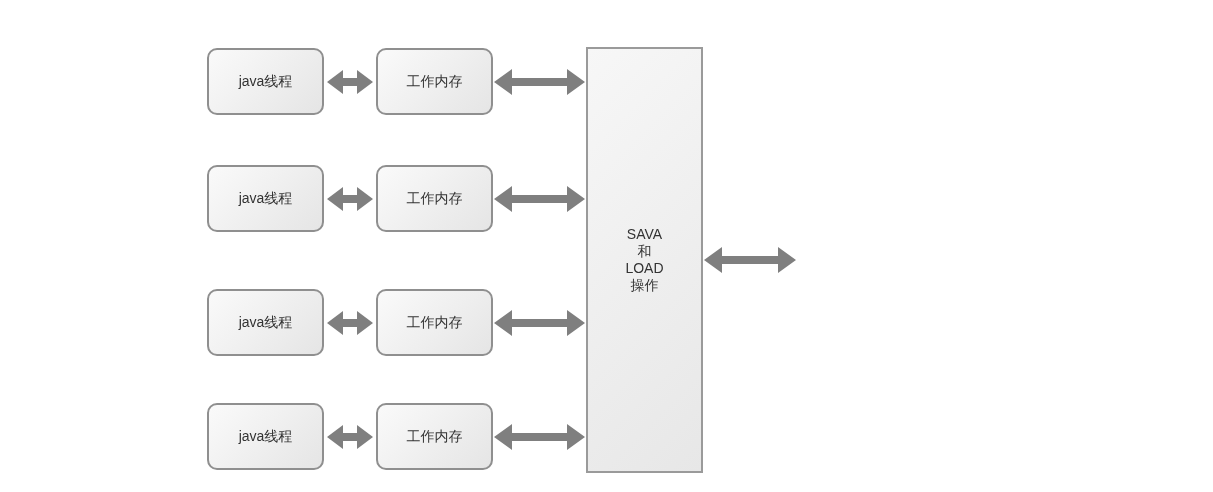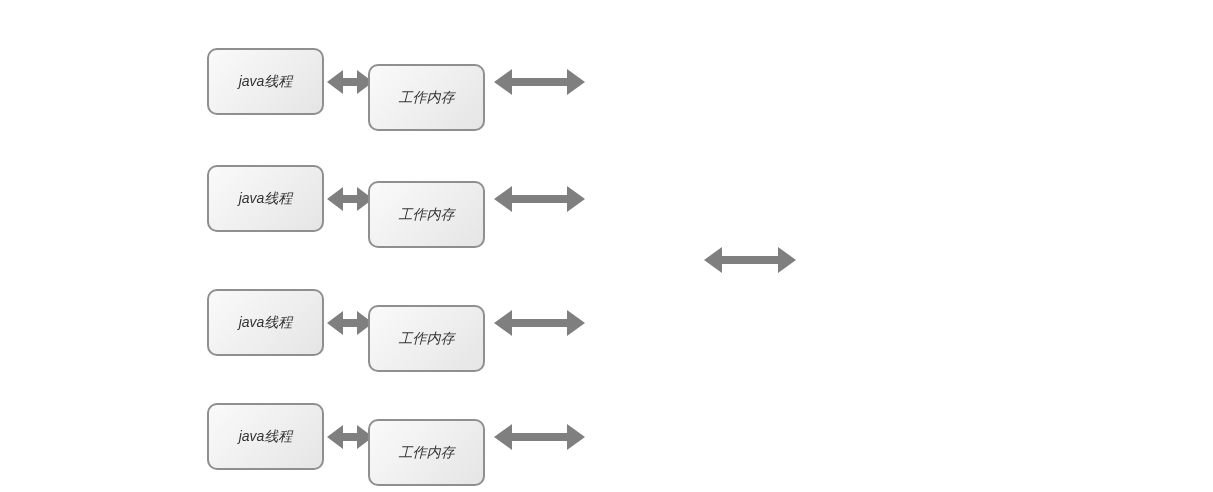--- a/index.html
+++ b/index.html
@@ -7,21 +7,20 @@
     padding: 0;
     background: #ffffff;
     font-family: "Liberation Sans", "DejaVu Sans", sans-serif;
   }
   .canvas {
     position: relative;
     width: 1005px;
     height: 492px;
     background: #ffffff;
     overflow: hidden;
-    font-style: italic;
   }
   .arrow-layer {
     position: absolute;
     left: 0;
     top: 0;
     width: 1213px;
     height: 492px;
   }
   .arrow-layer path {
     fill: #7f7f7f;
@@ -60,21 +59,21 @@
     border: 1.5px solid #8f8f8f;
     border-radius: 50%;
     background: linear-gradient(135deg, #fafafa 0%, #e7e7e7 100%);
   }
   .stack-line {
     display: block;
     line-height: 17px;
   }
   
   .col-thread { left: 207px; }
-  .col-work   { left: 368px; margin-top: 16px; }
+  .col-work   { left: 376px; }
   .row-1 { top: 48px;  }
   .row-2 { top: 165px; }
   .row-3 { top: 289px; }
   .row-4 { top: 403px; }
 </style>
 </head>
 <body>
 
 <div class="canvas">
 
@@ -112,15 +111,23 @@
   <div class="node rounded-box col-work row-2">
     <span>工作内存</span>
   </div>
   <div class="node rounded-box col-work row-3">
     <span>工作内存</span>
   </div>
   <div class="node rounded-box col-work row-4">
     <span>工作内存</span>
   </div>
 
+  <div class="node tall-rect">
+    <div>
+      <span class="stack-line">SAVA</span>
+      <span class="stack-line">和</span>
+      <span class="stack-line">LOAD</span>
+      <span class="stack-line">操作</span>
+    </div>
+  </div>
 
 
 </div>
 
 </body></html>

